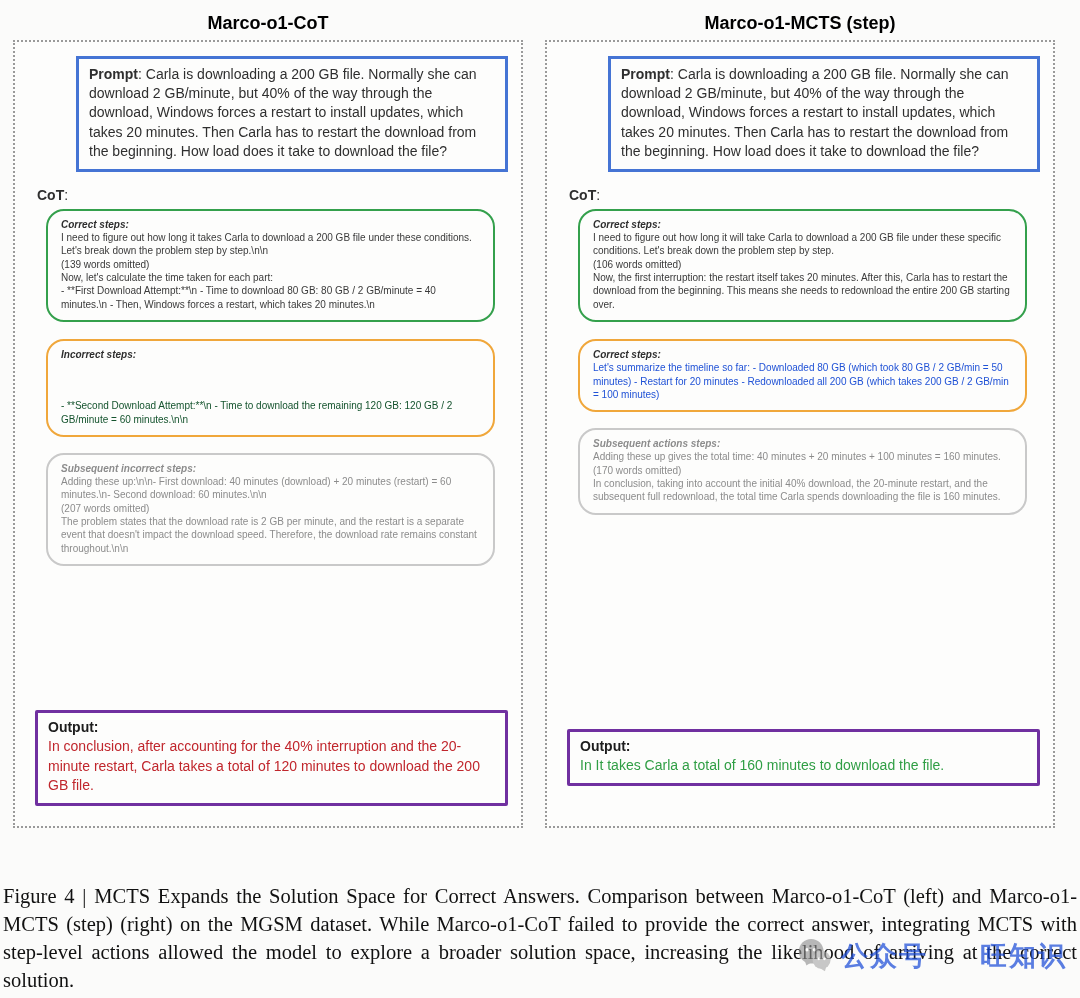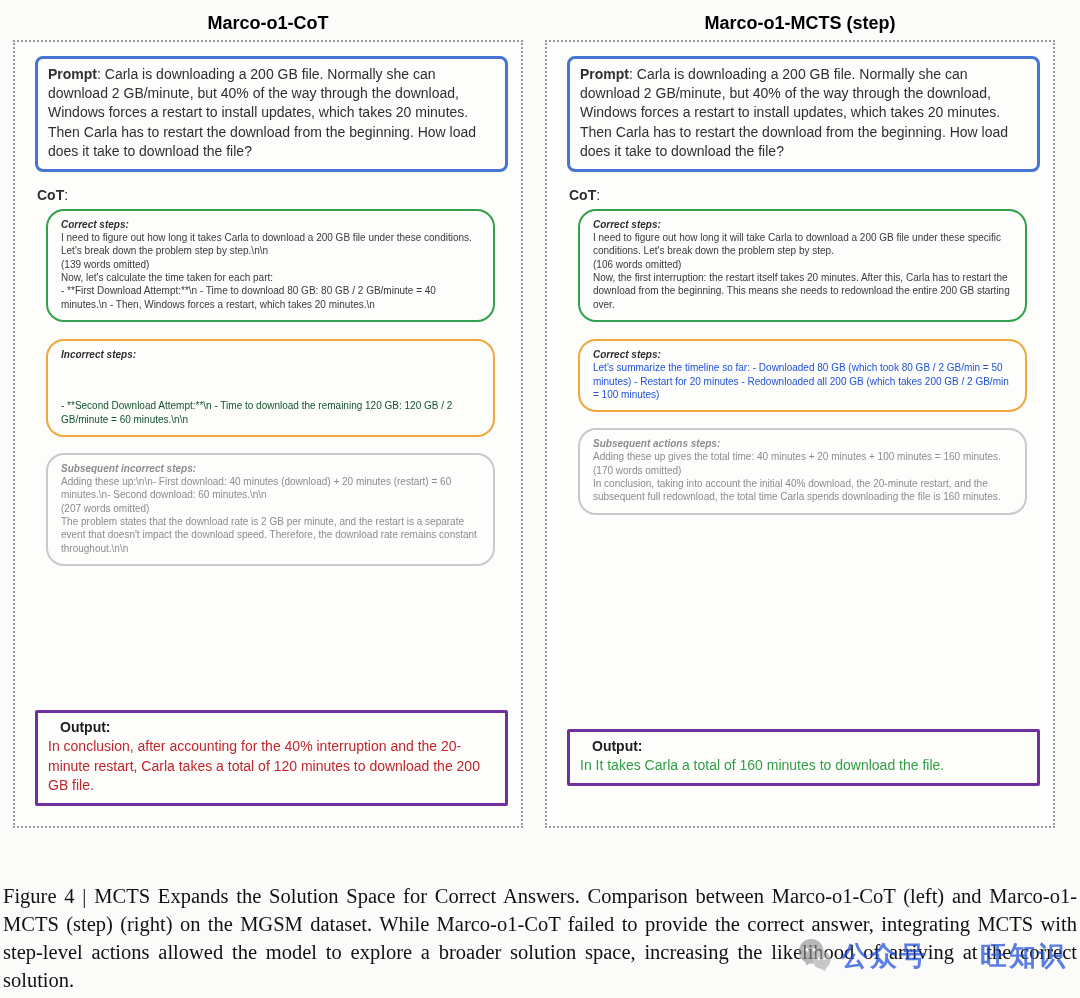--- a/index.html
+++ b/index.html
@@ -27,24 +27,24 @@
     border: 2px dotted #9a9a9a;
     background: #fdfdfc;
     padding: 14px 13px 10px 20px;
     display: flex; flex-direction: column;
   }
   .panel.left  { margin-left: 13px; }
   .panel.right { margin-left: 22px; }
 
   .prompt-box {
     border: 3px solid #4574d4;
-    border-radius: 8px;
+    border-radius: 0;
     background: #fdfdfc;
     padding: 6px 10px 8px 10px;
-    font-size: 14px; line-height: 1.37; color: #2f2f2f;
+    font-size: 14px; line-height: 1.37; color: #2f2f2f; margin-left: 41px;
   }
   .prompt-label { font-weight: bold; }
 
   .cot-line { margin: 15px 0 6px 2px; font-size: 14px; color: #2f2f2f; }
   .cot-label { font-weight: bold; }
 
   .step-box {
     border-radius: 18px;
     padding: 7px 13px 9px 13px;
     margin-left: 11px; margin-right: 13px;
@@ -64,21 +64,21 @@
 
   .output-box {
     border: 3px solid #7030a0;
     border-radius: 2px;
     padding: 5px 10px 8px 10px;
     font-size: 14px; line-height: 1.37;
     margin-top: auto; margin-bottom: 10px;
     background: #fdfdfc;
   }
   .panel.right .output-box { margin-bottom: 30px; }
-  .output-label { font-weight: bold; color: #1d1d1d; margin-left: 12px; }
+  .output-label { font-weight: bold; color: #1d1d1d; }
   .output-text.tone-incorrect { color: #c0262c; }
   .output-text.tone-correct   { color: #2f9e44; }
 
   .caption {
     position: absolute; left: 3px; top: 882px; width: 1074px;
     font-family: "Liberation Serif", serif;
     font-size: 20.5px; line-height: 1.37; color: #111;
     text-align: justify;
   }
 

